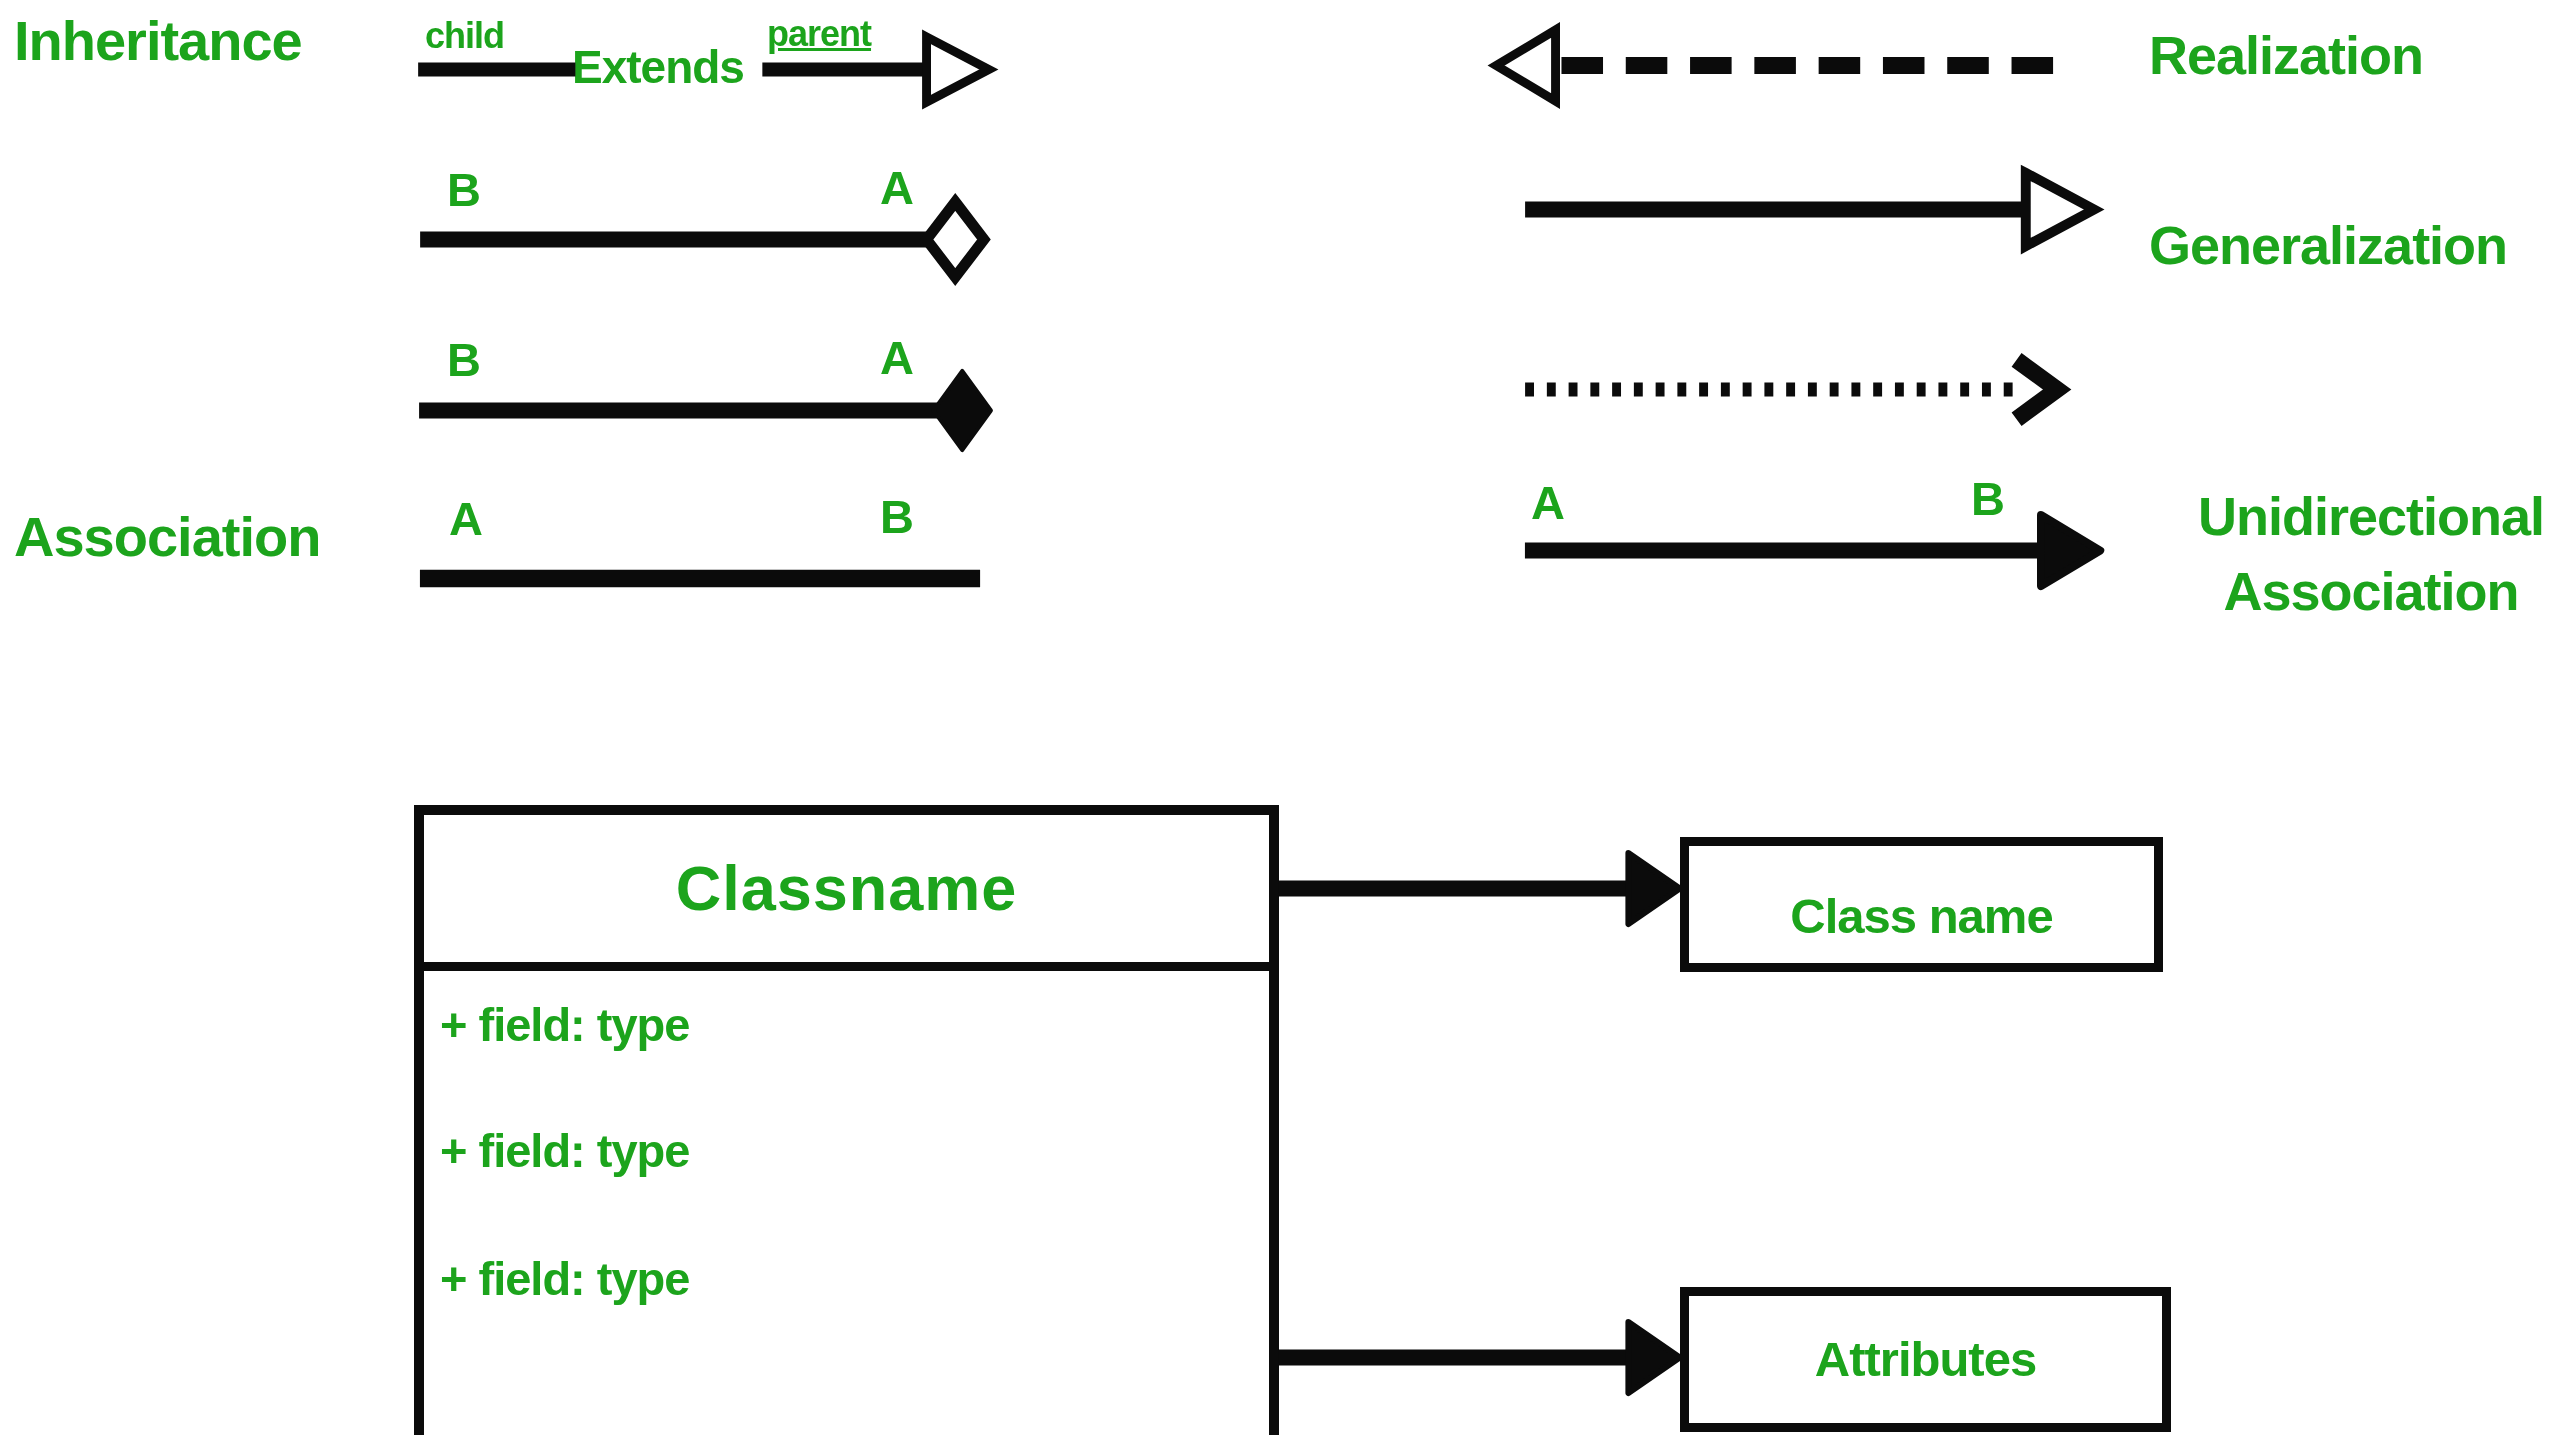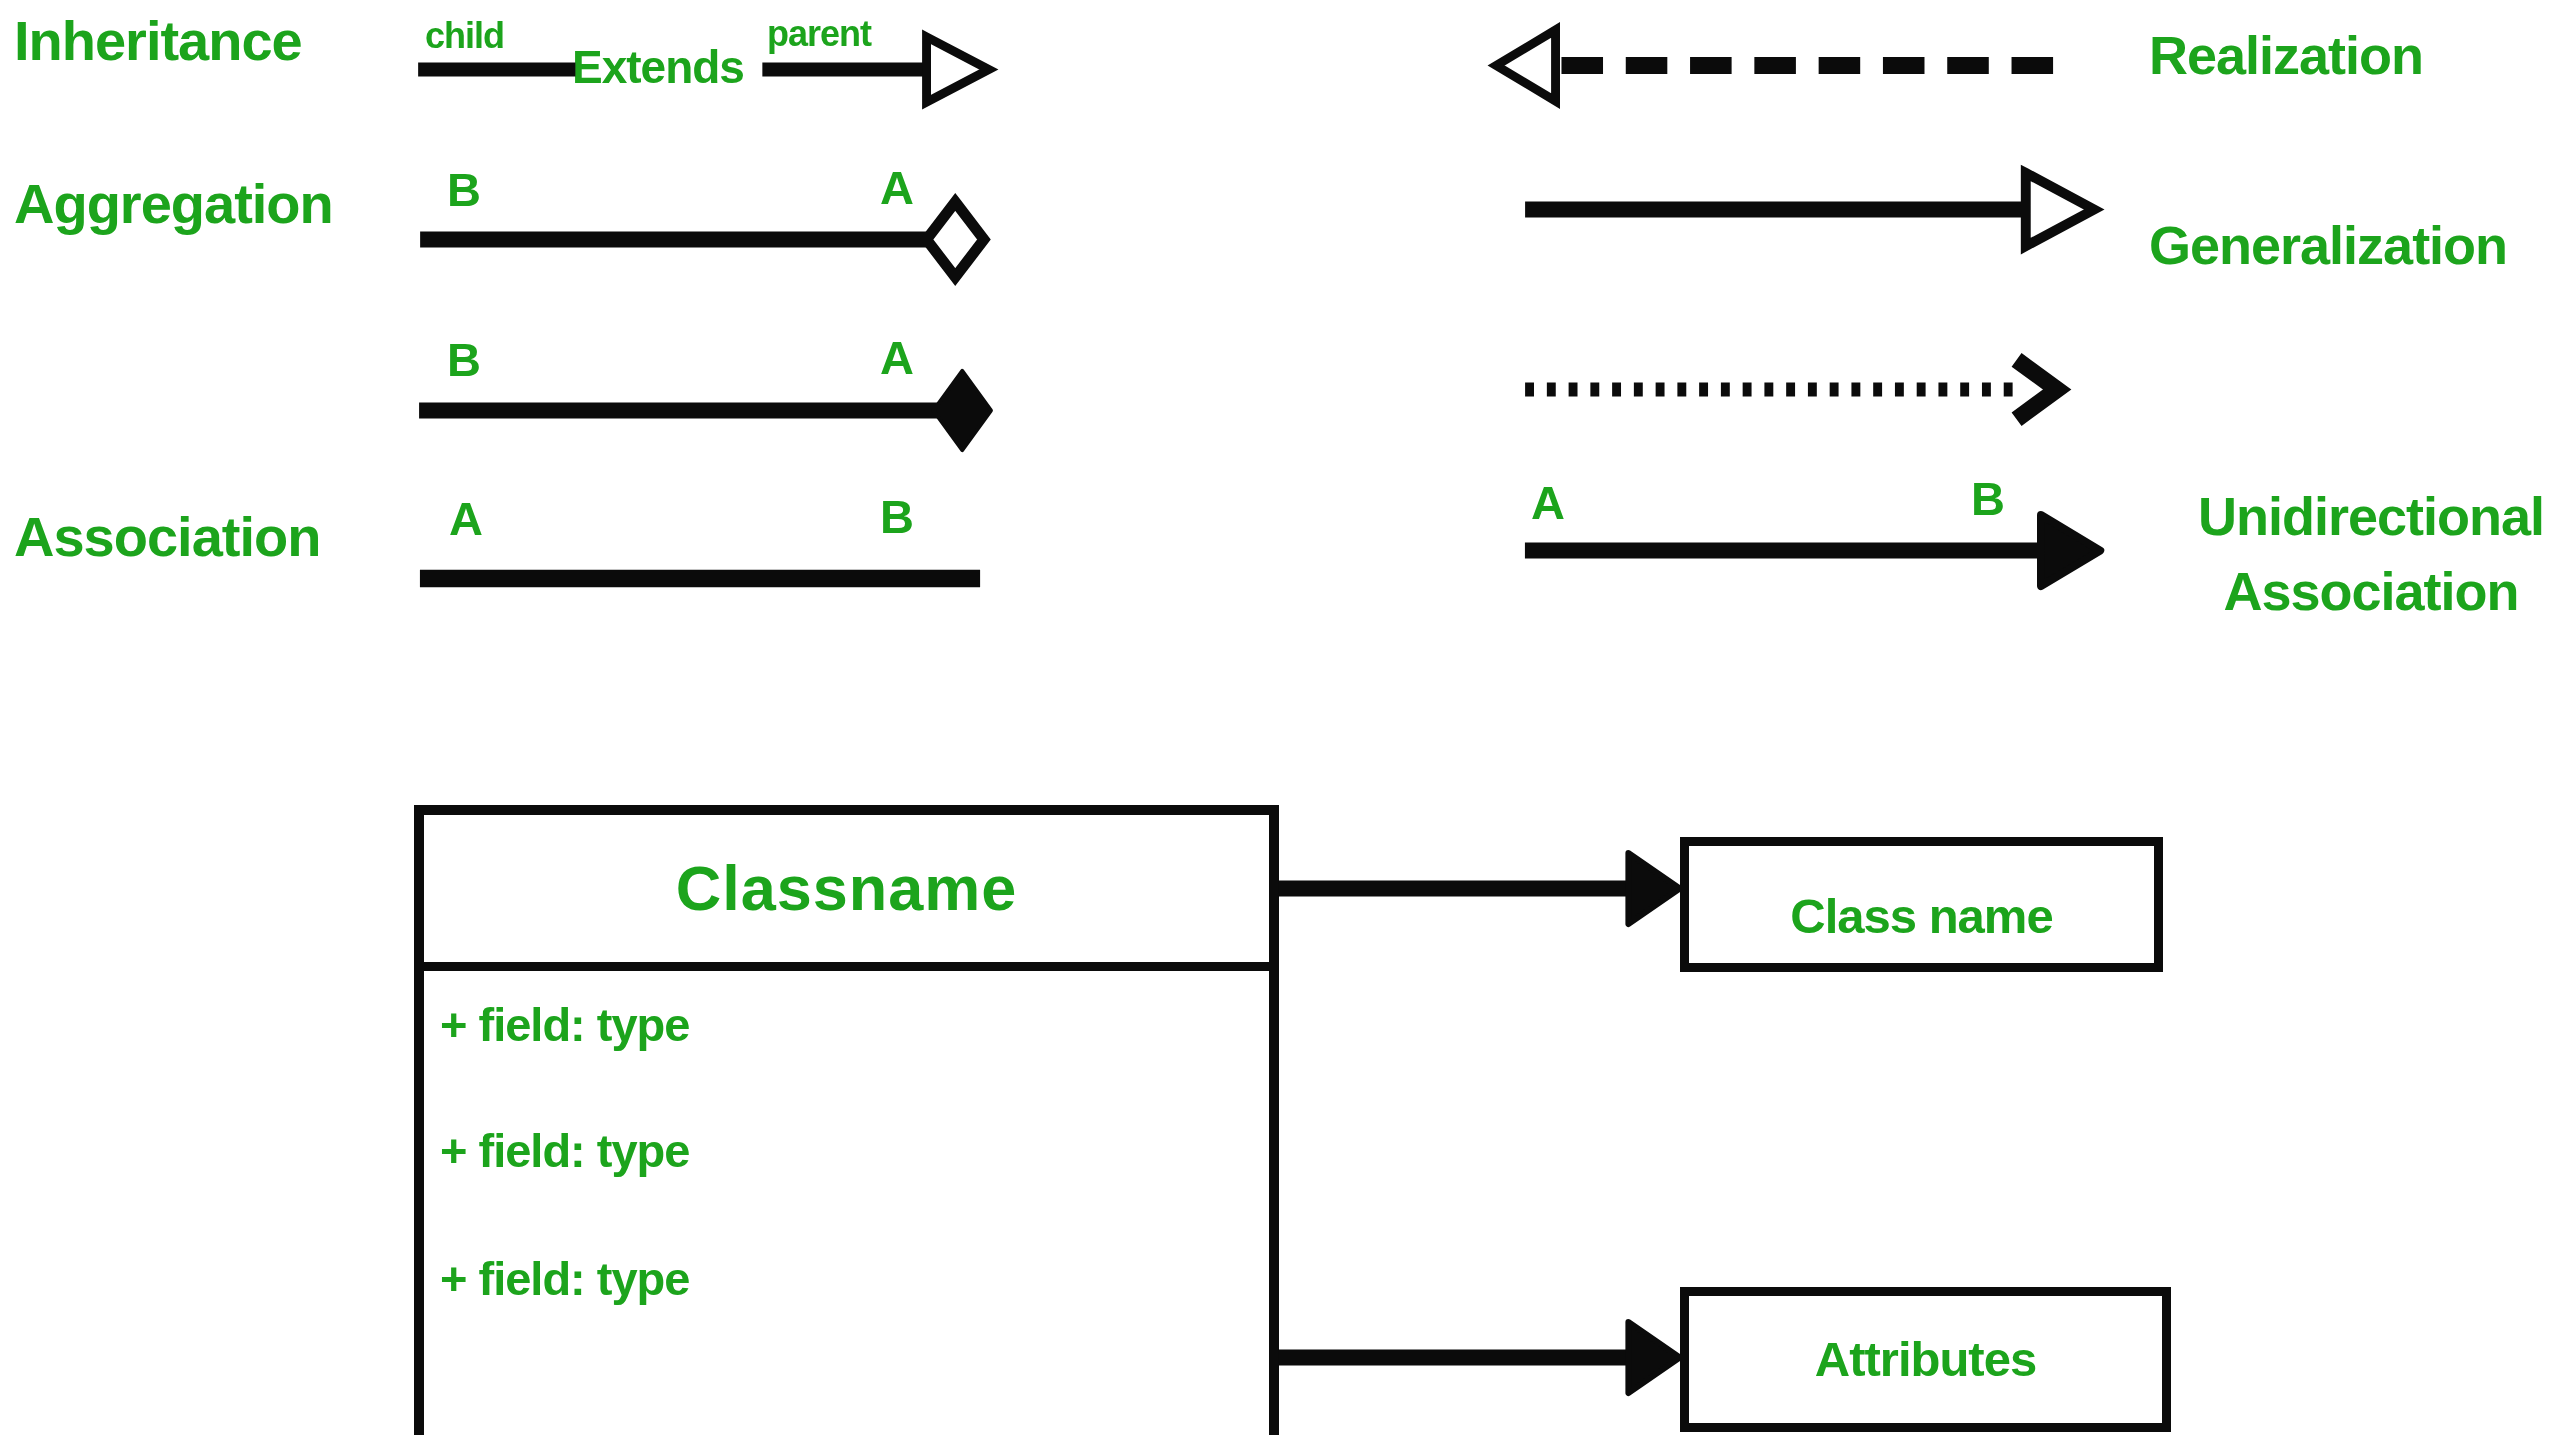--- a/index.html
+++ b/index.html
@@ -76,30 +76,29 @@
   }
 </style>
 </head>
 <body>
 
 <div class="canvas">
 
   <div class="glabel fs-main" style="left:14px; top:13px;">Inheritance</div>
 
   <div class="glabel fs-small" style="left:425px; top:18px;">child</div>
-  <div class="glabel fs-small" style="left:767px; top:16px;">parent</div>
+  <div class="glabel fs-small" style="left:767px; top:16px;text-decoration:underline;">parent</div>
   <div class="glabel fs-mid" style="left:572px; top:44px;">Extends</div>
 
   <svg class="conn" style="left:414px; top:25px;" width="579" height="91" viewBox="0 0 585 92">
     <line class="sln" x1="4" y1="45" x2="163" y2="45" stroke-width="14"></line>
     <line class="sln" x1="352" y1="45" x2="518" y2="45" stroke-width="14"></line>
     <polygon class="shollow" points="518,12 581,45 518,78" stroke-width="9"></polygon>
   </svg>
 
-  <div class="glabel fs-main" style="left:14px; top:176px;">Aggregation</div>
   <div class="glabel fs-end" style="left:447px; top:166px;">B</div>
   <div class="glabel fs-end" style="left:880px; top:164px;">A</div>
 
   <svg class="conn" style="left:415px; top:195px;" width="579" height="91" viewBox="0 0 585 92">
     <line class="sln" x1="5" y1="45" x2="520" y2="45" stroke-width="16"></line>
     <polygon class="shollow" points="546,7 575,45 546,83 517,45" stroke-width="11"></polygon>
   </svg>
 
   <div class="glabel fs-end" style="left:447px; top:336px;">B</div>
   <div class="glabel fs-end" style="left:880px; top:334px;">A</div>

